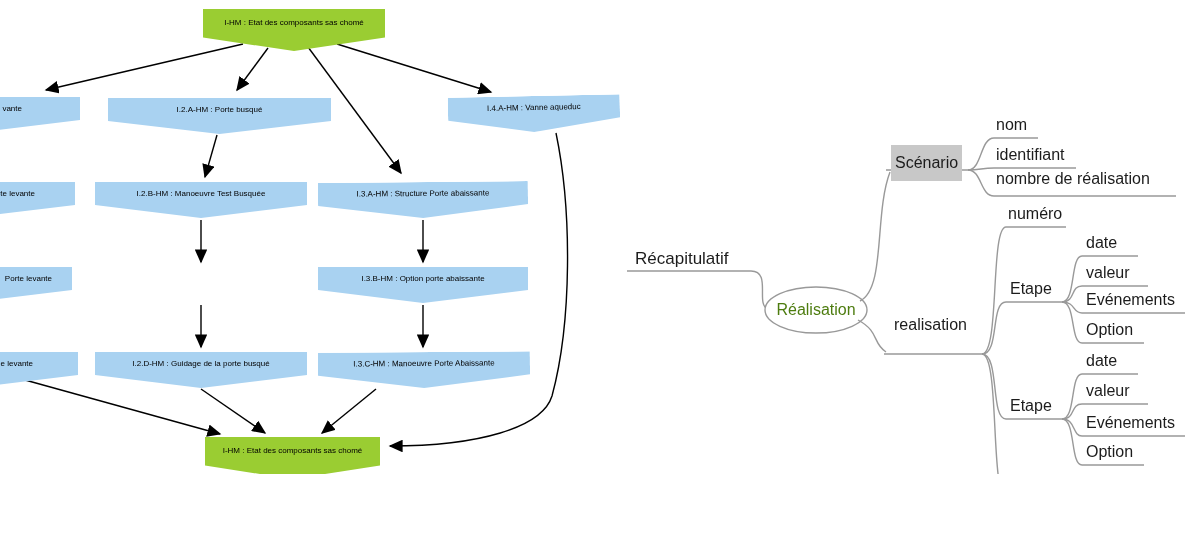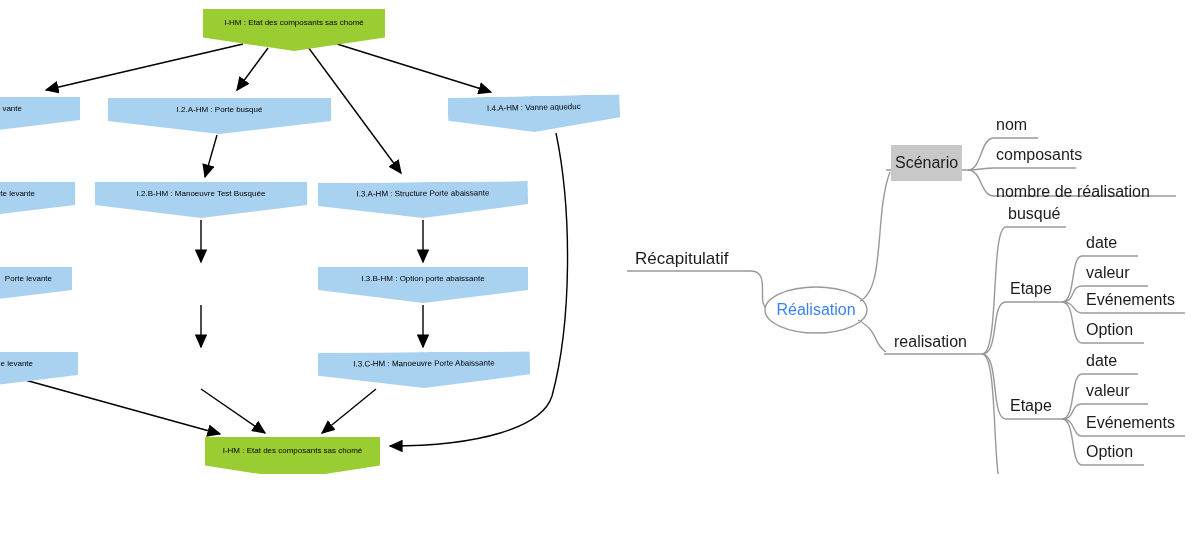--- a/index.html
+++ b/index.html
@@ -12,21 +12,21 @@
            clip-path:polygon(0 0,100% 0,100% 64%,50% 100%,0 64%);}
   .fc-green{background:#9acd32;height:42px;
            clip-path:polygon(0 0,100% 0,100% 68%,50% 100%,0 68%);}
   .fc-blue span{display:block;line-height:23px;white-space:nowrap;}
   .fc-green span{display:block;line-height:28px;white-space:nowrap;}
   .fc-cut span{text-align:right;}
   
   .mm-label{position:absolute;z-index:2;font-size:16px;color:#1c1c1c;white-space:nowrap;}
   .mm-root{font-size:17px;}
   .mm-hl{background:#c8c8c8;padding:9px 4px;}
-  .mm-center{position:absolute;z-index:2;width:100px;text-align:center;font-size:16px;color:#3b82f6;}
+  .mm-center{position:absolute;z-index:2;width:100px;text-align:center;font-size:16px;color:#4d7c0f;}
   .mm-dots{font-size:18px;letter-spacing:1px;}
 </style>
 </head>
 <body>
 
 <div id="stage">
 
   <svg id="wires" width="1200" height="539">
     <defs>
       <marker id="ah" markerWidth="11" markerHeight="9" refX="9" refY="4.5" orient="auto">
@@ -103,38 +103,41 @@
   <div class="fc-node fc-blue fc-cut" style="left:-143px;top:267px;width:215px;">
     <span style="padding-right:20px;">Porte levante</span>
     </div>
   <div class="fc-node fc-blue" style="left:318px;top:267px;width:210px;">
     <span>I.3.B-HM : Option porte abaissante</span>
     </div>
 
   <div class="fc-node fc-blue fc-cut" style="left:-137px;top:352px;width:215px;">
     <span style="padding-right:45px;">e levante</span>
     </div>
+  <div class="fc-node fc-blue" style="left:95px;top:352px;width:212px;">
+    <span>I.2.D-HM : Guidage de la porte busqué</span>
+    </div>
   <div class="fc-node fc-blue" style="left:318px;top:352px;width:212px;transform:rotate(-0.4deg);">
     <span>I.3.C-HM : Manoeuvre Porte Abaissante</span>
     </div>
 
   <div class="fc-node fc-green" style="left:205px;top:437px;width:175px;">
     <span>I-HM : Etat des composants sas chomé</span>
     </div>
 
   <div class="mm-label mm-root" style="left:635px;top:249px;">Récapitulatif</div>
   <div class="mm-center" style="left:766px;top:301px;">Réalisation</div>
 
   <div class="mm-label mm-hl" style="left:891px;top:145px;">Scénario</div>
   <div class="mm-label" style="left:996px;top:116px;">nom</div>
-  <div class="mm-label" style="left:996px;top:146px;">composants</div>
-  <div class="mm-label" style="left:996px;top:183px;">nombre de réalisation</div>
+  <div class="mm-label" style="left:996px;top:146px;">identifiant</div>
+  <div class="mm-label" style="left:996px;top:170px;">nombre de réalisation</div>
 
-  <div class="mm-label" style="left:894px;top:333px;text-align:center;">realisation</div>
-  <div class="mm-label" style="left:1008px;top:205px;">busqué</div>
+  <div class="mm-label" style="left:894px;top:316px;text-align:center;">realisation</div>
+  <div class="mm-label" style="left:1008px;top:205px;">numéro</div>
 
   <div class="mm-label" style="left:1010px;top:280px;">Etape</div>
   <div class="mm-label" style="left:1086px;top:234px;">date</div>
   <div class="mm-label" style="left:1086px;top:264px;">valeur</div>
   <div class="mm-label" style="left:1086px;top:291px;">Evénements</div>
   <div class="mm-label" style="left:1086px;top:321px;">Option</div>
 
   <div class="mm-label" style="left:1010px;top:397px;">Etape</div>
   <div class="mm-label" style="left:1086px;top:352px;">date</div>
   <div class="mm-label" style="left:1086px;top:382px;">valeur</div>

